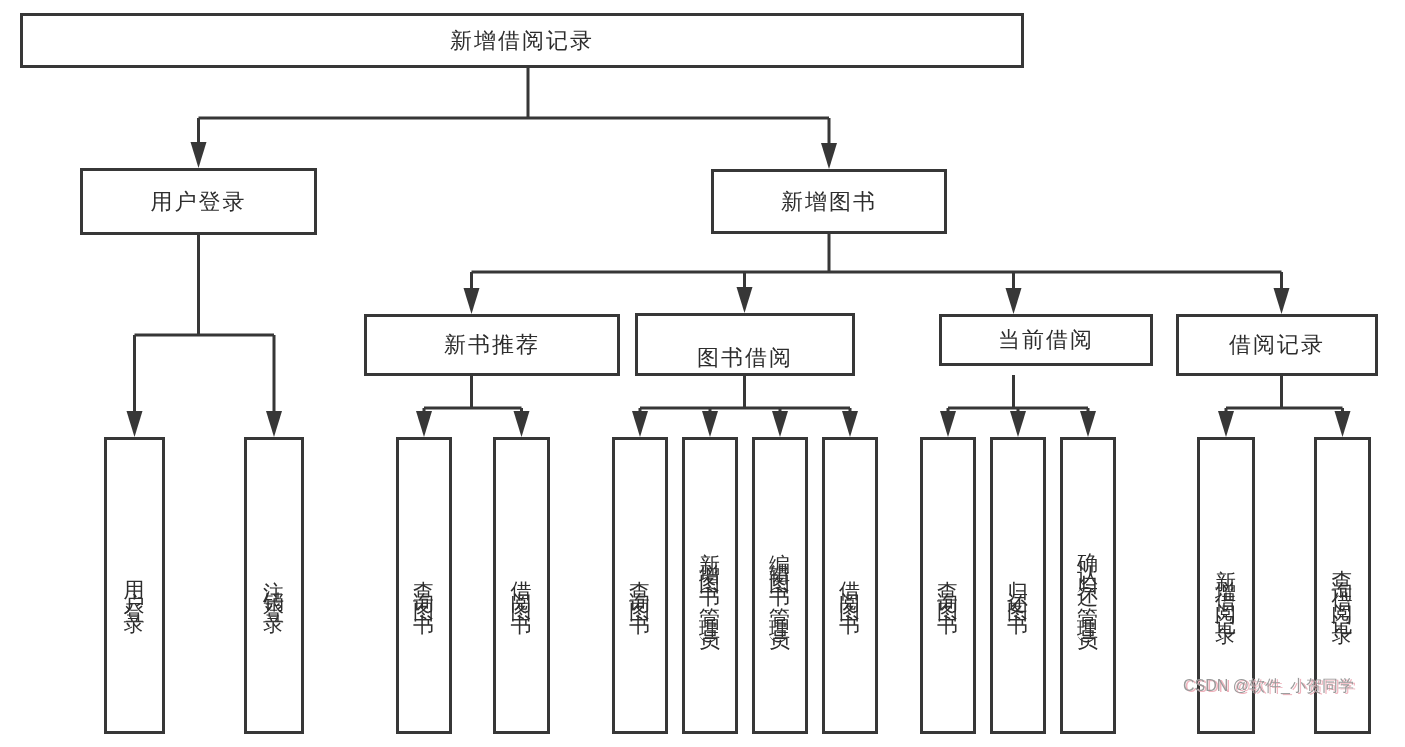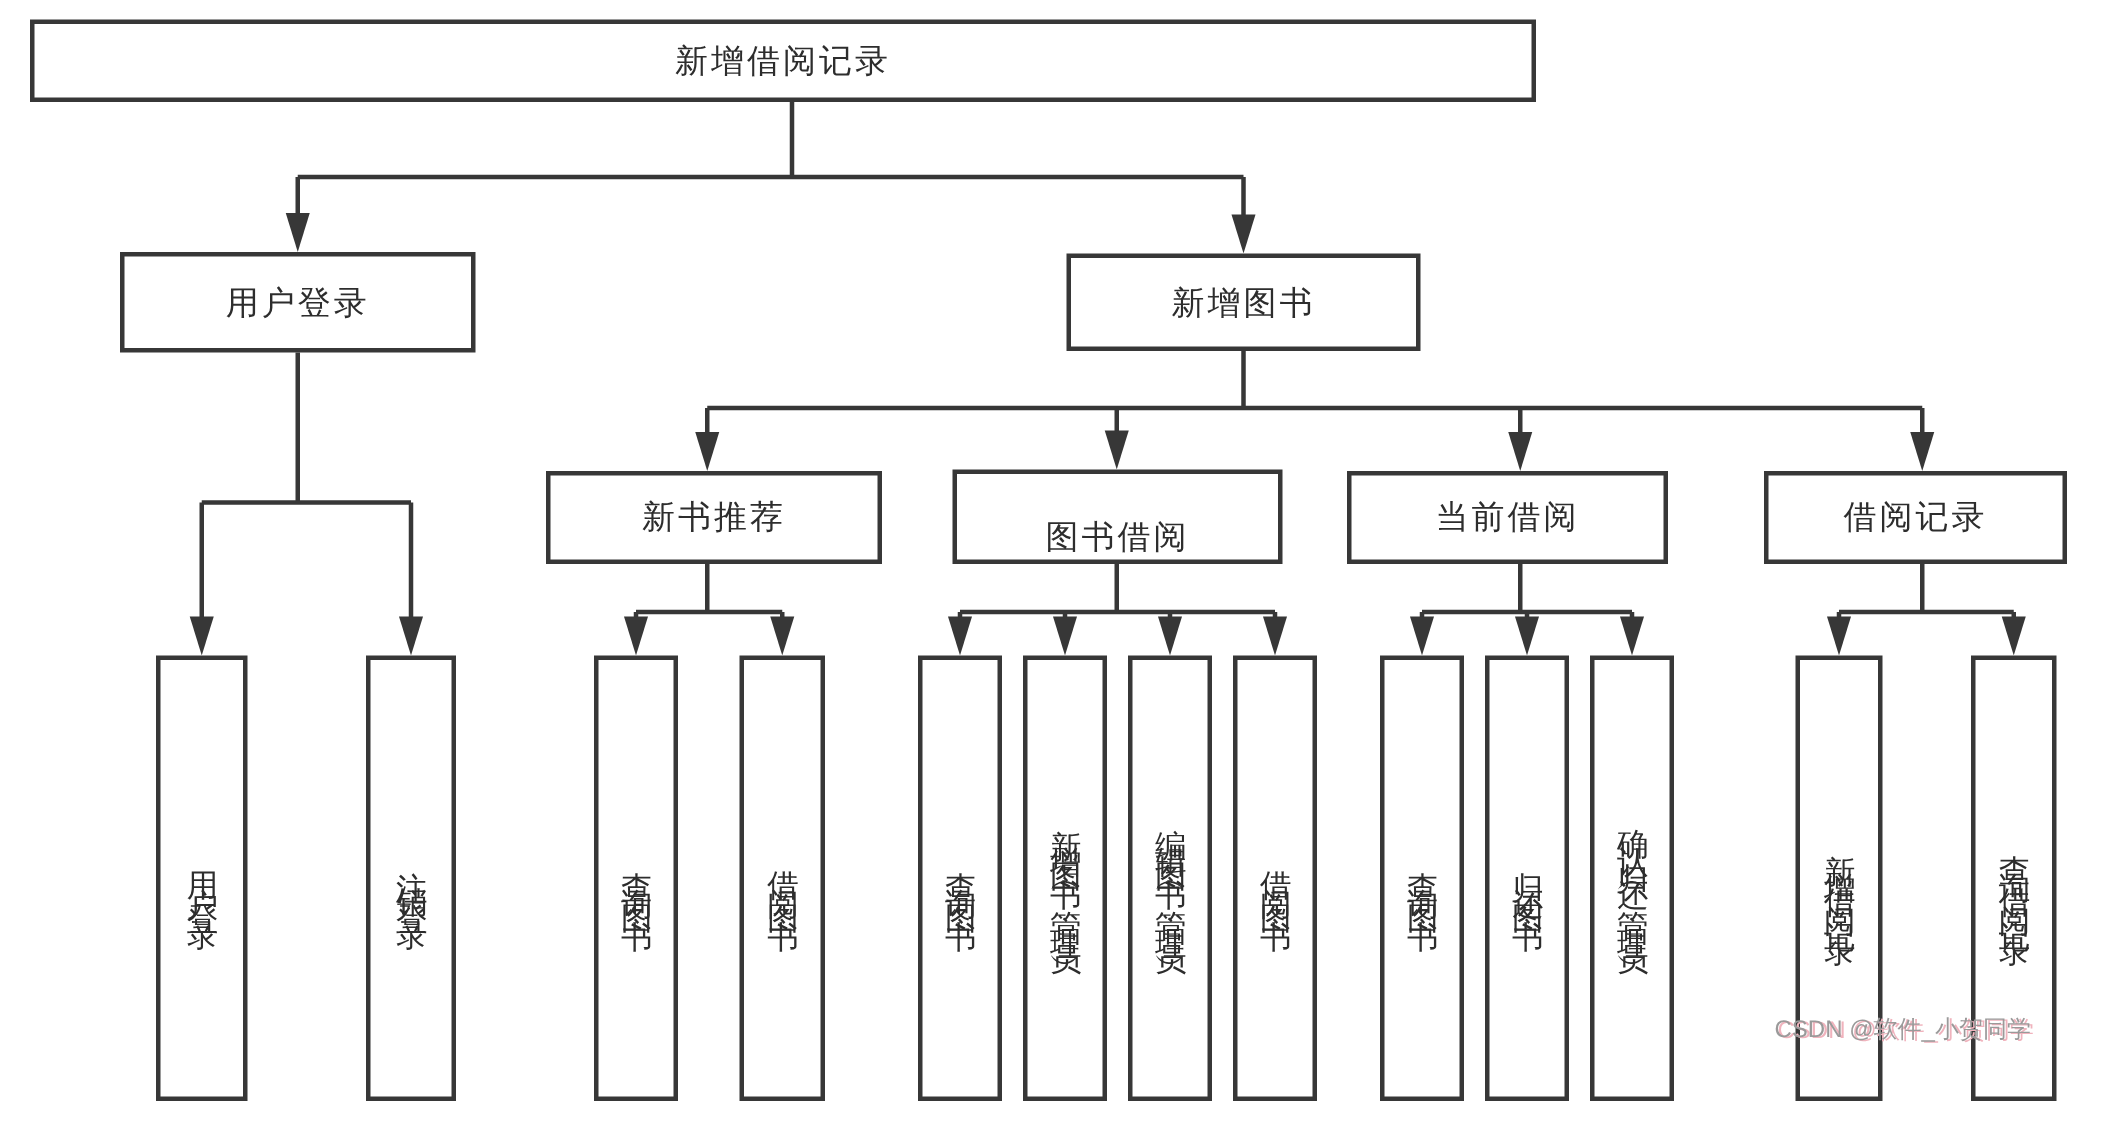--- a/index.html
+++ b/index.html
@@ -42,23 +42,23 @@
     text-orientation: mixed;
     font-size: 21px;
     letter-spacing: 11px;
     line-height: 1;
     white-space: nowrap;
   }
   
   #root        { left: 20px;  top: 13px;  width: 1004px; height: 55px; }
   #n-user-login{ left: 80px;  top: 168px; width: 237px;  height: 67px; }
   #n-book-mgmt { left: 711px; top: 169px; width: 236px;  height: 65px; }
-  #n-new-rec   { left: 364px; top: 314px; width: 224px;  height: 62px; }
+  #n-new-rec   { left: 364px; top: 314px; width: 256px;  height: 62px; }
   #n-borrow    { left: 635px; top: 313px; width: 220px;  height: 63px; align-items: flex-end; }
-  #n-current   { left: 898px; top: 314px; width: 214px;  height: 62px; }
+  #n-current   { left: 939px; top: 314px; width: 214px;  height: 52px; }
   #n-records   { left: 1176px;top: 314px; width: 202px;  height: 62px; }
   .leaf        { top: 437px;  height: 297px; }
   #l-a1 { left: 104px;  width: 61px; }
   #l-a2 { left: 244px;  width: 60px; }
   #l-b1 { left: 396px;  width: 56px; }
   #l-b2 { left: 493px;  width: 57px; }
   #l-c1 { left: 612px;  width: 56px; }
   #l-c2 { left: 682px;  width: 56px; }
   #l-c3 { left: 752px;  width: 56px; }
   #l-c4 { left: 822px;  width: 56px; }

